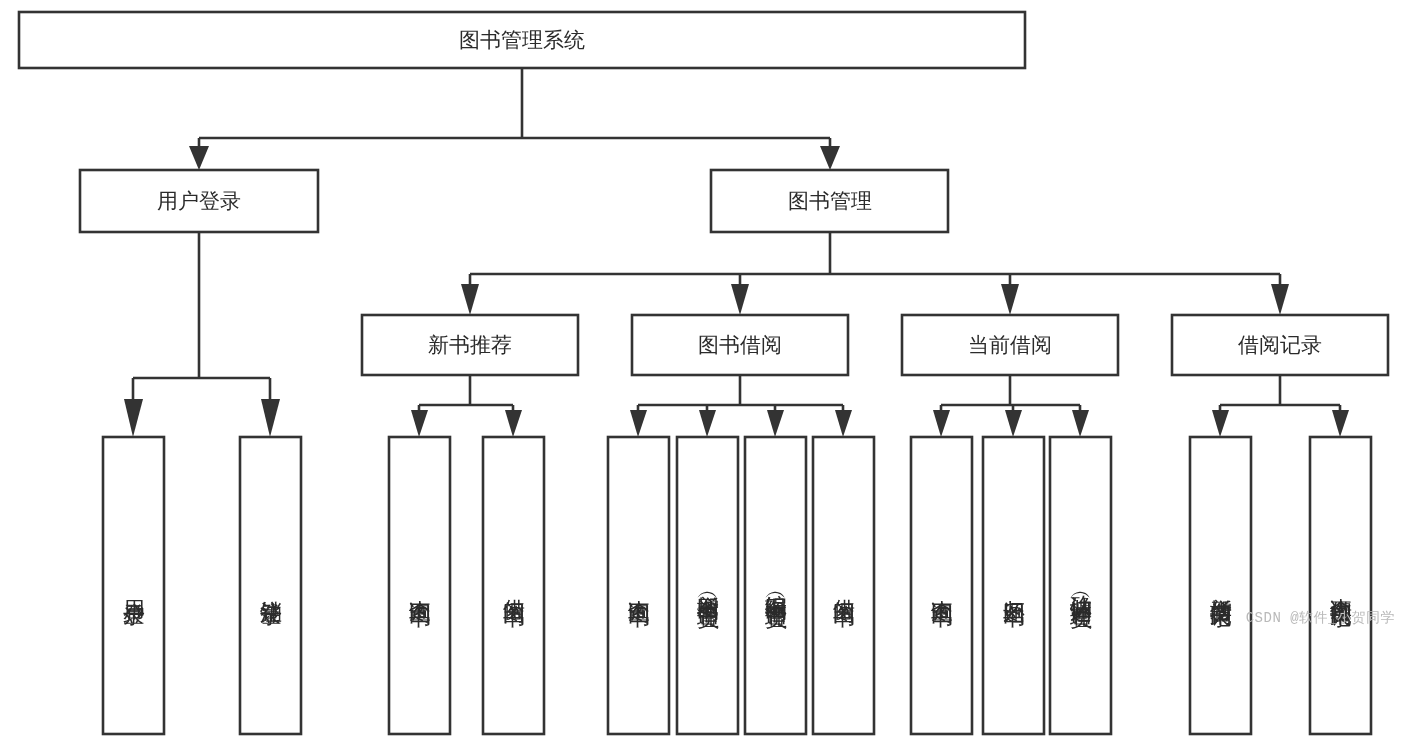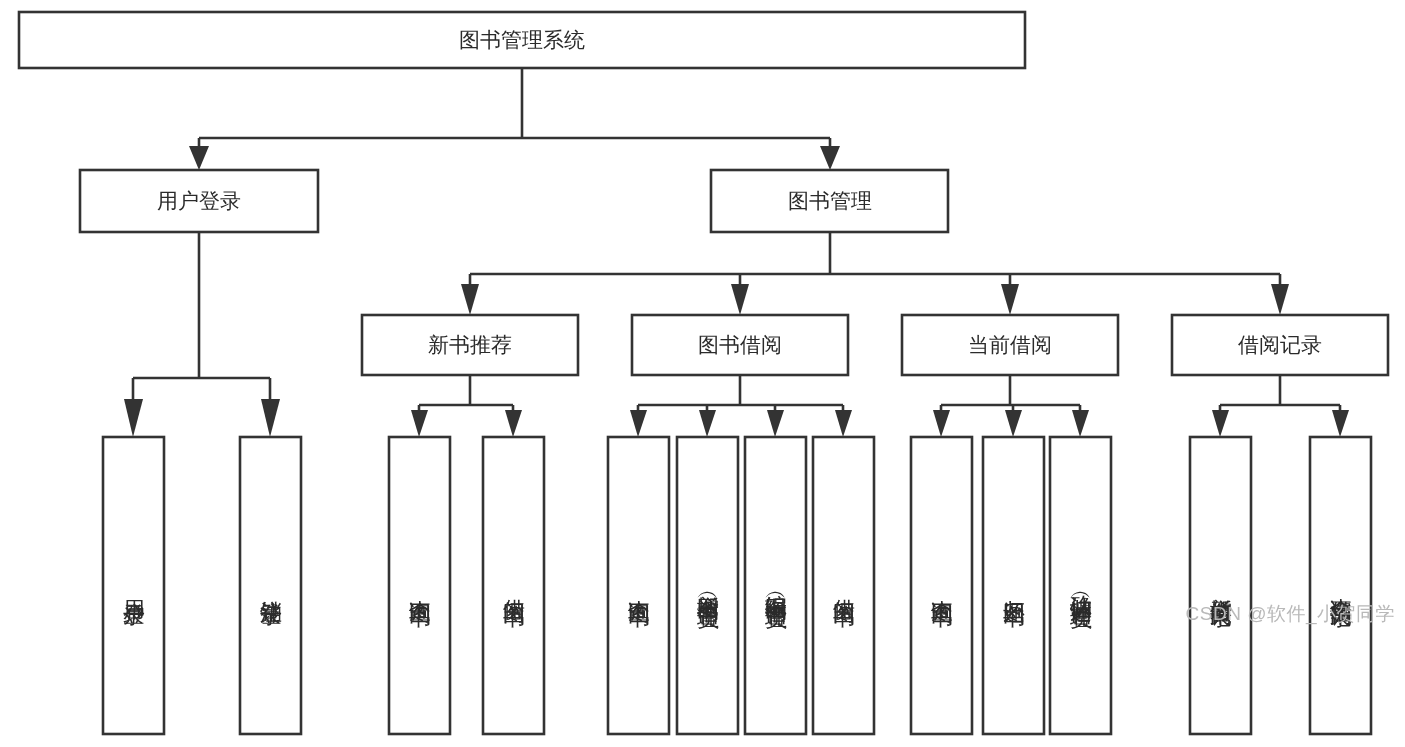--- a/index.html
+++ b/index.html
@@ -61,22 +61,22 @@
     align-items: center;
     justify-content: center;
     text-align: center;
     pointer-events: none;
     white-space: nowrap;
   }
   .watermark {
     position: absolute;
     right: 10px;
     bottom: 6px;
-    font-family: Liberation Sans, sans-serif;
-    font-size: 19px;
+    font-family: Liberation Mono, monospace;
+    font-size: 14px;
     color: #b9b9b9;
     letter-spacing: 0.5px;
     white-space: nowrap;
   }
 </style>
 </head>
 <body>
 
 <div id="diagram-root">
 

